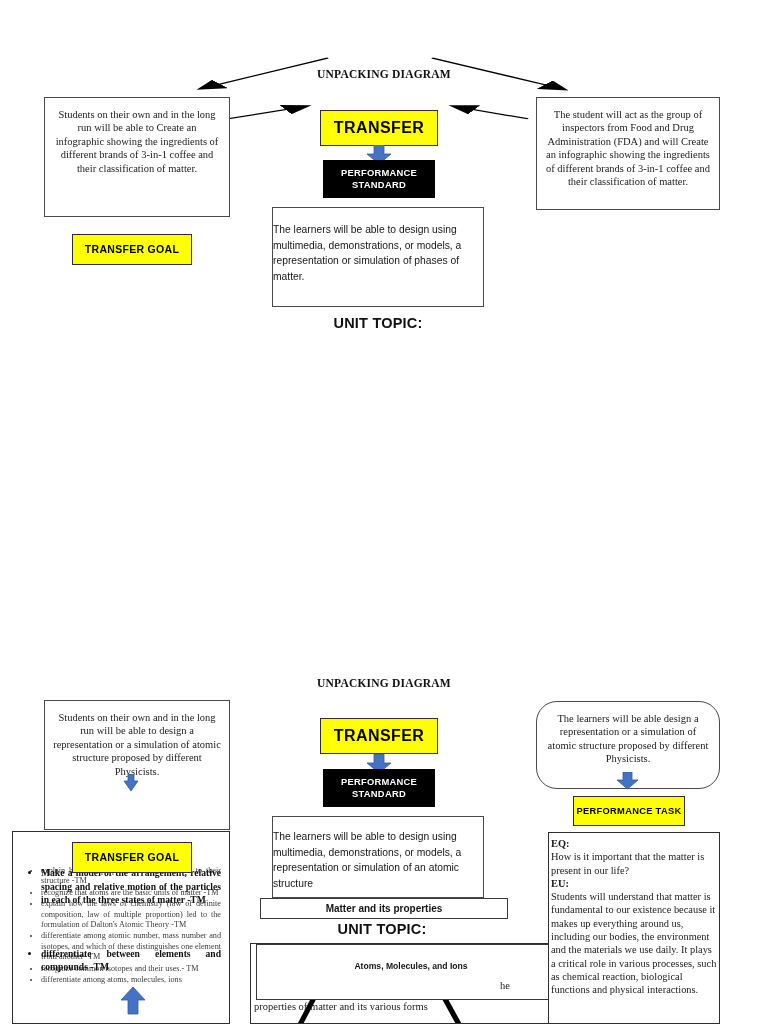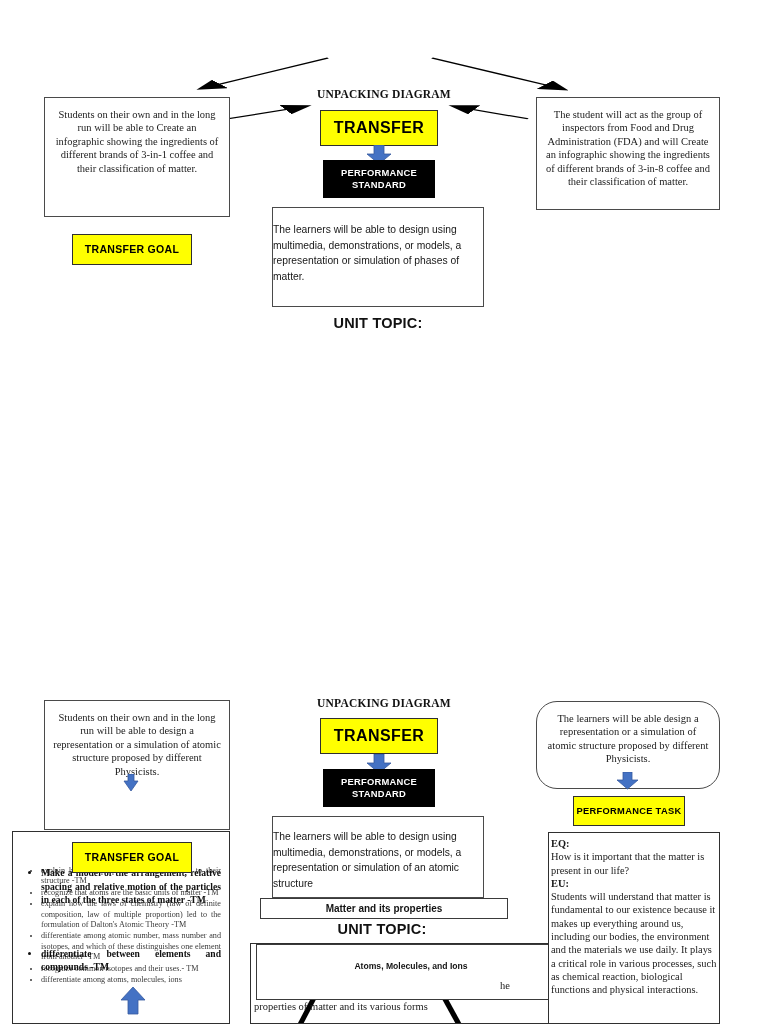--- a/index.html
+++ b/index.html
@@ -33,21 +33,20 @@
   
   .diagram-title {
     position: absolute;
     width: 768px;
     text-align: center;
     font-family: "Liberation Serif", serif;
     font-weight: bold;
     font-size: 11.5px;
     letter-spacing: 0.2px;
     color: #111;
-    margin-top: 20px;
   }
 
   
   .box {
     position: absolute;
     box-sizing: border-box;
     background: #ffffff;
     border: 1px solid #4a4a4a;
   }
 
@@ -263,21 +262,21 @@
       <svg viewBox="0 0 30 20" width="30" height="20">
         <polygon points="10,0 20,0 20,9 27,9 15,19 3,9 10,9" fill="#4472c4" stroke="#35589e" stroke-width="0.8"></polygon>
       </svg>
     </div>
 
     <div class="blackbox" style="left:323px;top:160px;width:112px;height:38px;">
       <span>PERFORMANCE STANDARD</span>
     </div>
 
     <div class="box serif-box" style="left:536px;top:97px;width:184px;height:113px;">
-      <span>The student will act as the group of inspectors from Food and Drug Administration (FDA) and will Create an infographic showing the ingredients of different brands of 3-in-8 coffee and their classification of matter.</span>
+      <span>The student will act as the group of inspectors from Food and Drug Administration (FDA) and will Create an infographic showing the ingredients of different brands of 3-in-1 coffee and their classification of matter.</span>
     </div>
 
     <div class="box sans-box" style="left:272px;top:207px;width:212px;height:100px;">
       <span>The learners will be able to design using multimedia, demonstrations, or models, a representation or simulation of phases of matter.</span>
     </div>
 
     <div class="unit-topic" style="left:272px;top:315px;width:212px;">UNIT TOPIC:</div>
 
   </div>
 

